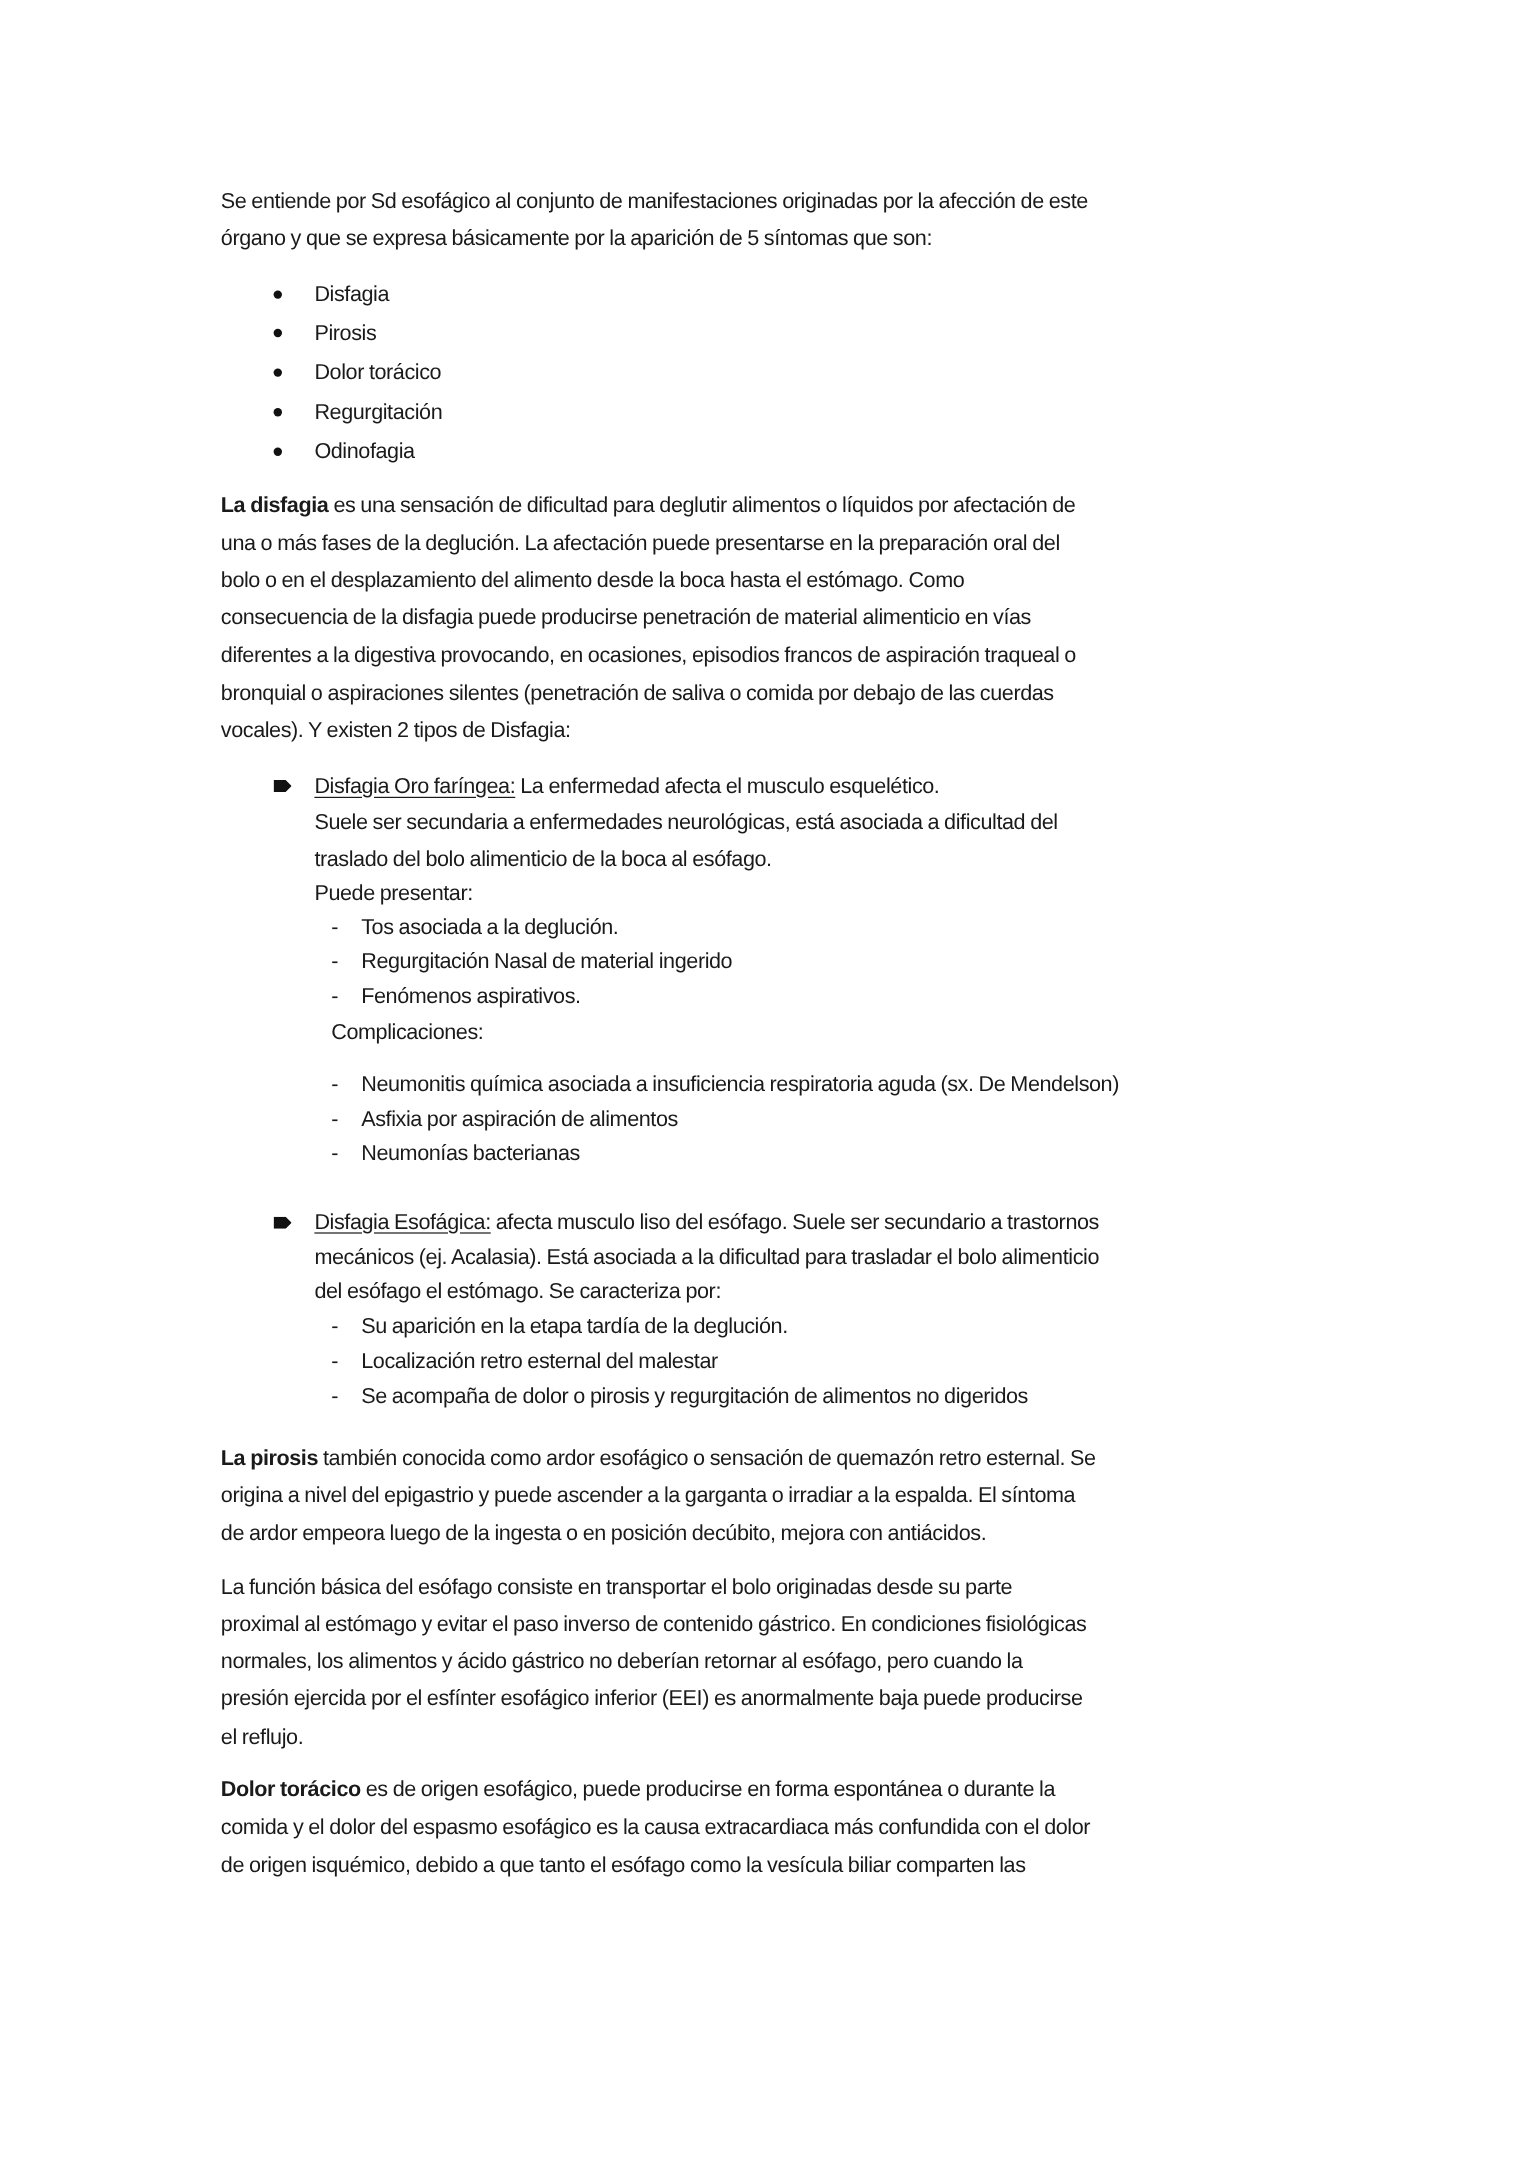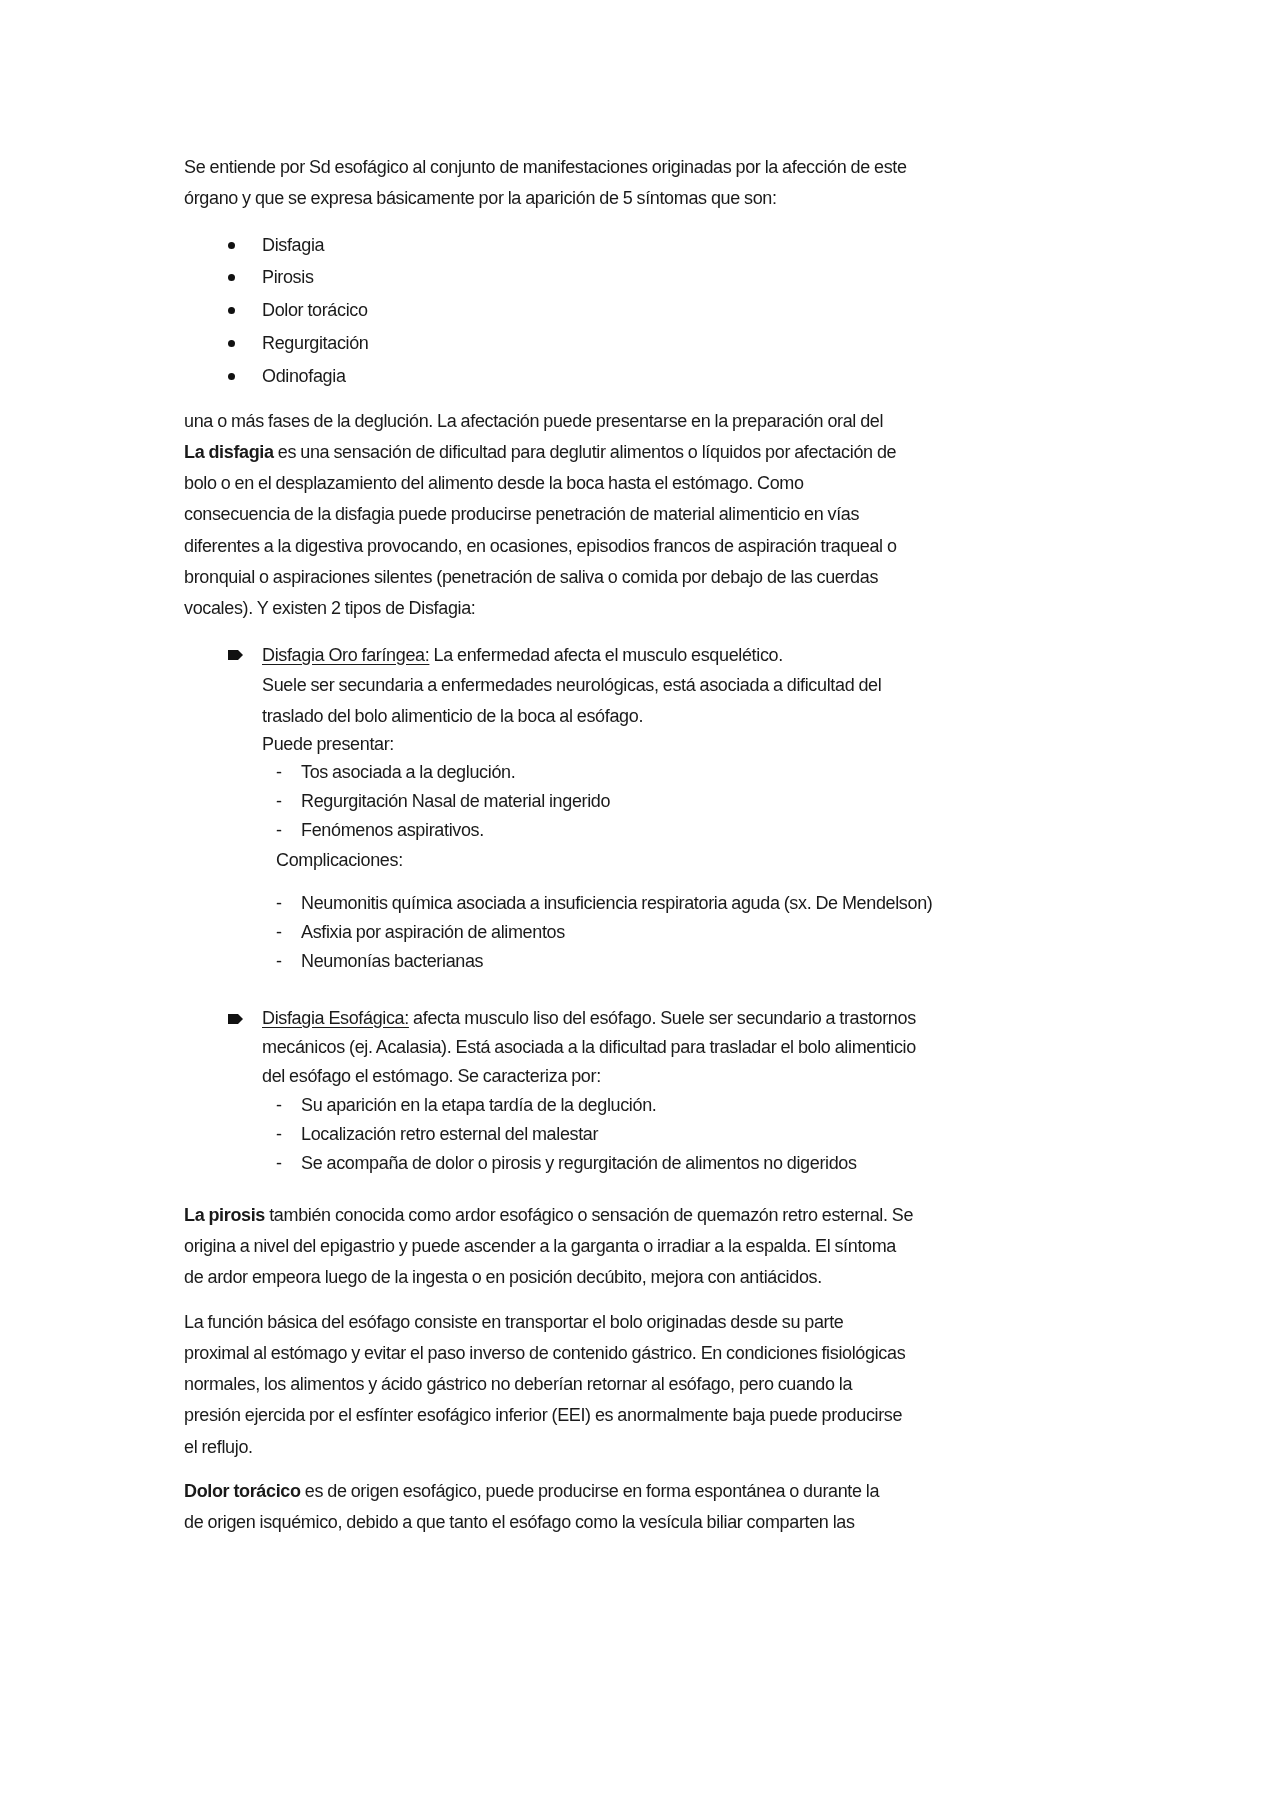--- a/index.html
+++ b/index.html
@@ -42,22 +42,22 @@
 
   <ul class="bullets">
     <li><span class="dot"></span><span>Disfagia</span></li>
     <li><span class="dot"></span><span>Pirosis</span></li>
     <li><span class="dot"></span><span>Dolor torácico</span></li>
     <li><span class="dot"></span><span>Regurgitación</span></li>
     <li><span class="dot"></span><span>Odinofagia</span></li>
   </ul>
 
   <div class="gap">
+    <p><b>La disfagia</b><span> es una sensación de dificultad para deglutir alimentos o líquidos por afectación de</span></p>
     <p>una o más fases de la deglución. La afectación puede presentarse en la preparación oral del</p>
-    <p><b>La disfagia</b><span> es una sensación de dificultad para deglutir alimentos o líquidos por afectación de</span></p>
     <p>bolo o en el desplazamiento del alimento desde la boca hasta el estómago. Como</p>
     <p>consecuencia de la disfagia puede producirse penetración de material alimenticio en vías</p>
     <p>diferentes a la digestiva provocando, en ocasiones, episodios francos de aspiración traqueal o</p>
     <p>bronquial o aspiraciones silentes (penetración de saliva o comida por debajo de las cuerdas</p>
     <p>vocales). Y existen 2 tipos de Disfagia:</p>
   </div>
 
   <div class="arrow-block" style="margin-top:15px">
     <svg class="arrow" viewBox="0 0 15 10">
         <path d="M0 0 H10 L15 5 L10 10 H0 Z" fill="#111"></path>
@@ -102,16 +102,17 @@
   <div class="gap">
     <p>La función básica del esófago consiste en transportar el bolo originadas desde su parte</p>
     <p>proximal al estómago y evitar el paso inverso de contenido gástrico. En condiciones fisiológicas</p>
     <p>normales, los alimentos y ácido gástrico no deberían retornar al esófago, pero cuando la</p>
     <p>presión ejercida por el esfínter esofágico inferior (EEI) es anormalmente baja puede producirse</p>
     <p>el reflujo.</p>
   </div>
 
   <div class="gap">
     <p><b>Dolor torácico</b><span> es de origen esofágico, puede producirse en forma espontánea o durante la</span></p>
+    <p>comida y el dolor del espasmo esofágico es la causa extracardiaca más confundida con el dolor</p>
     <p>de origen isquémico, debido a que tanto el esófago como la vesícula biliar comparten las</p>
   </div>
 
 </div>
 
 </body></html>

